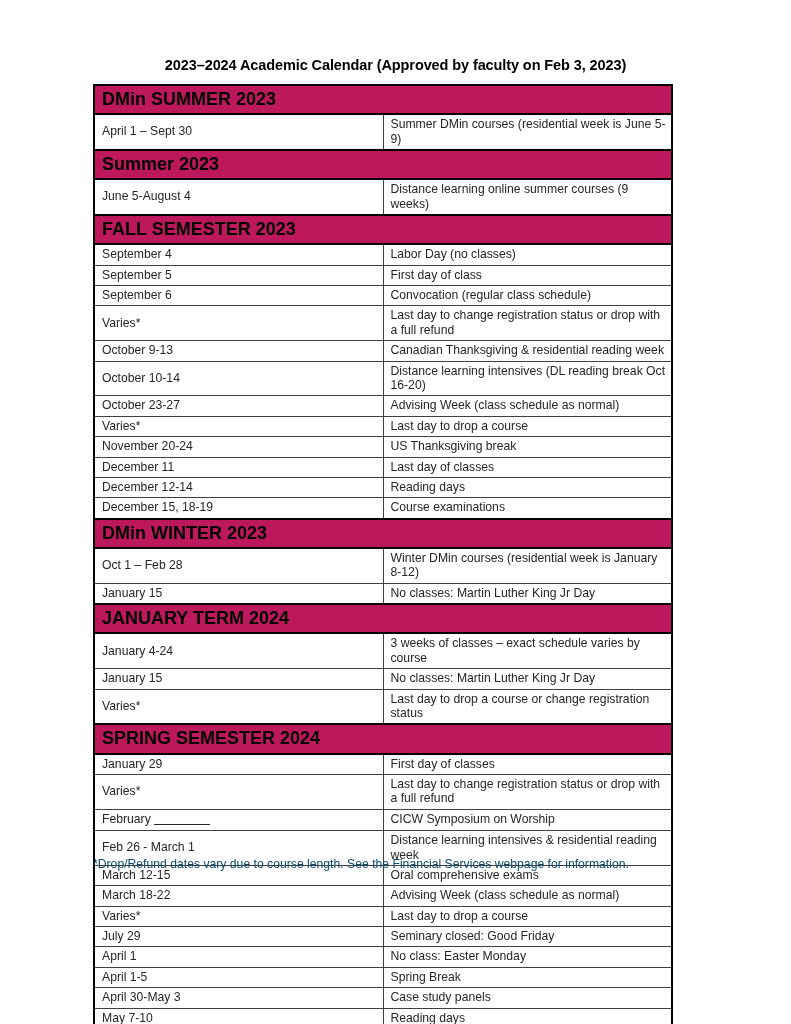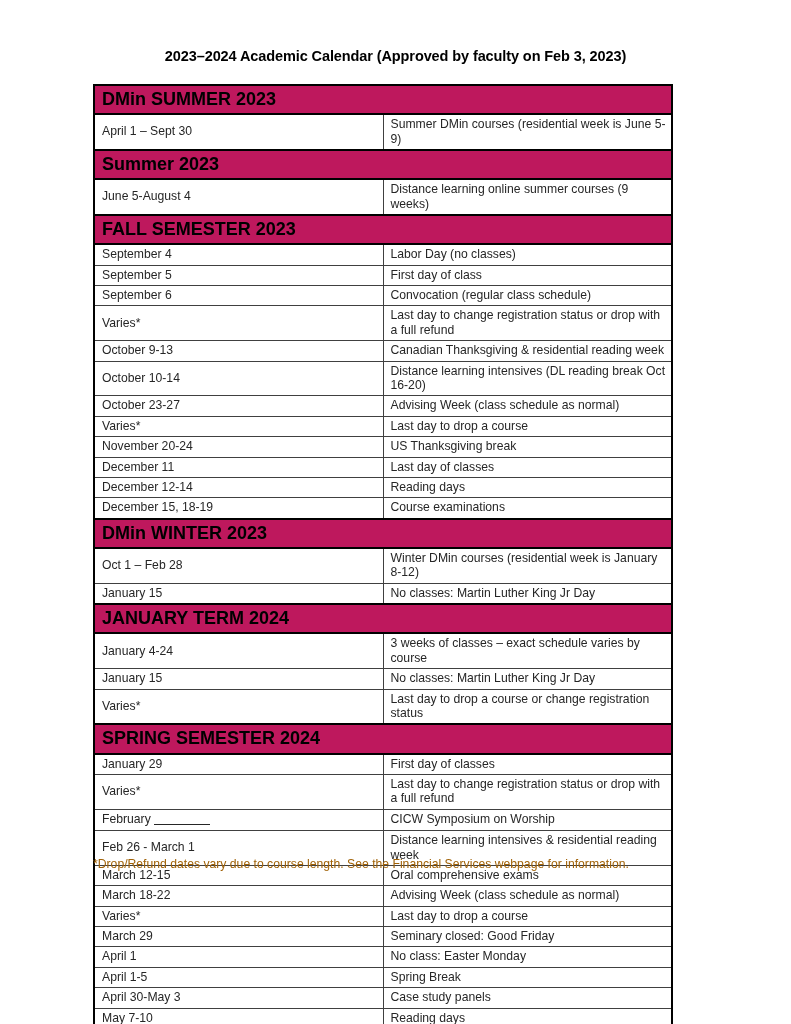--- a/index.html
+++ b/index.html
@@ -13,21 +13,21 @@
     font-family: "Liberation Sans", sans-serif;
     color: #1a1a1a;
     overflow: hidden;
   }
 
   .page {
     position: relative;
     width: 791px;
     height: 1024px;
     box-sizing: border-box;
-    padding: 3px;
+    padding: 12px;
   }
 
   .doc-title {
     text-align: center;
     font-size: 14.5px;
     font-weight: bold;
     color: #000000;
     letter-spacing: -0.1px;
     margin: 0;
     padding-top: 45px;
@@ -91,21 +91,21 @@
     position: relative;
     top: -2px;
   }
 
   .footnote {
     position: absolute;
     left: 93px;
     top: 857px;
     width: 600px;
     font-size: 12.2px;
-    color: #a16207;
+    color: #0c4a6e;
     line-height: 1.2;
   }
 </style>
 </head>
 <body>
 
 <div class="page">
 
   <h1 class="doc-title">2023–2024 Academic Calendar (Approved by faculty on Feb 3, 2023)</h1>
 
@@ -228,21 +228,21 @@
           </tr>
           <tr class="data-row">
             <td class="date-cell">March 18-22</td>
             <td class="event-cell">Advising Week (class schedule as normal)</td>
           </tr>
           <tr class="data-row">
             <td class="date-cell">Varies*</td>
             <td class="event-cell">Last day to drop a course</td>
           </tr>
           <tr class="data-row">
-            <td class="date-cell">March 29</td>
+            <td class="date-cell">July 29</td>
             <td class="event-cell">Seminary closed: Good Friday</td>
           </tr>
           <tr class="data-row">
             <td class="date-cell">April 1</td>
             <td class="event-cell">No class: Easter Monday</td>
           </tr>
           <tr class="data-row">
             <td class="date-cell">April 1-5</td>
             <td class="event-cell">Spring Break</td>
           </tr>

